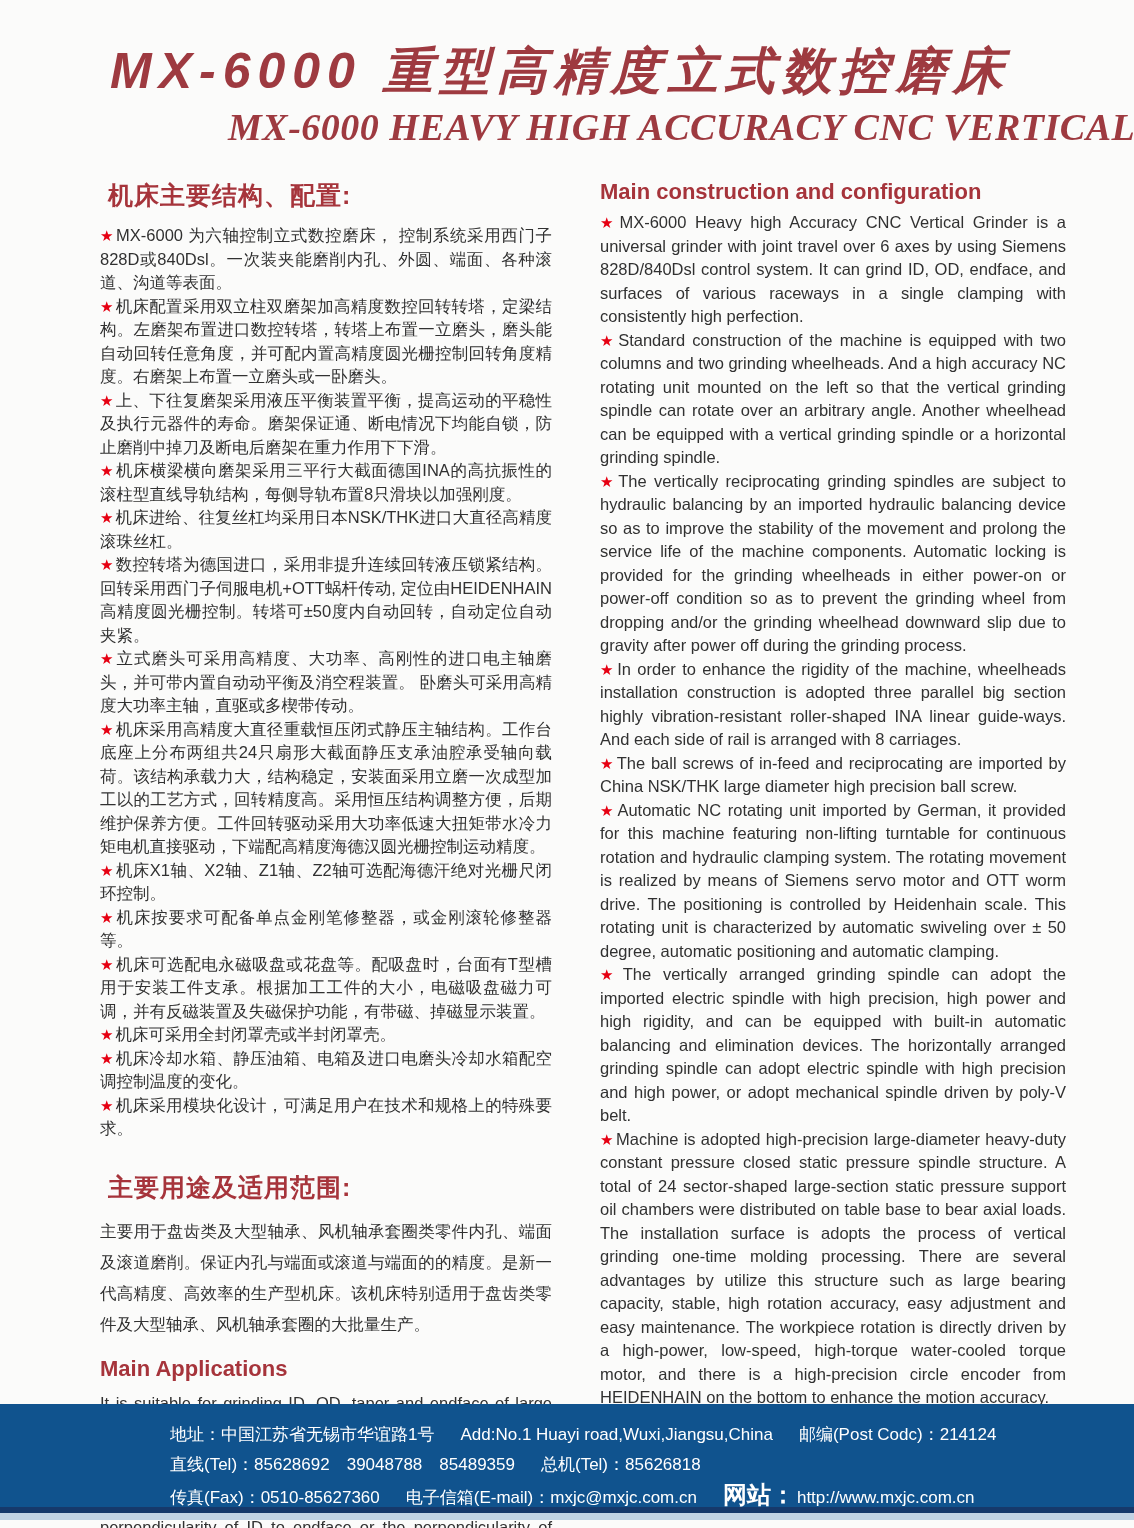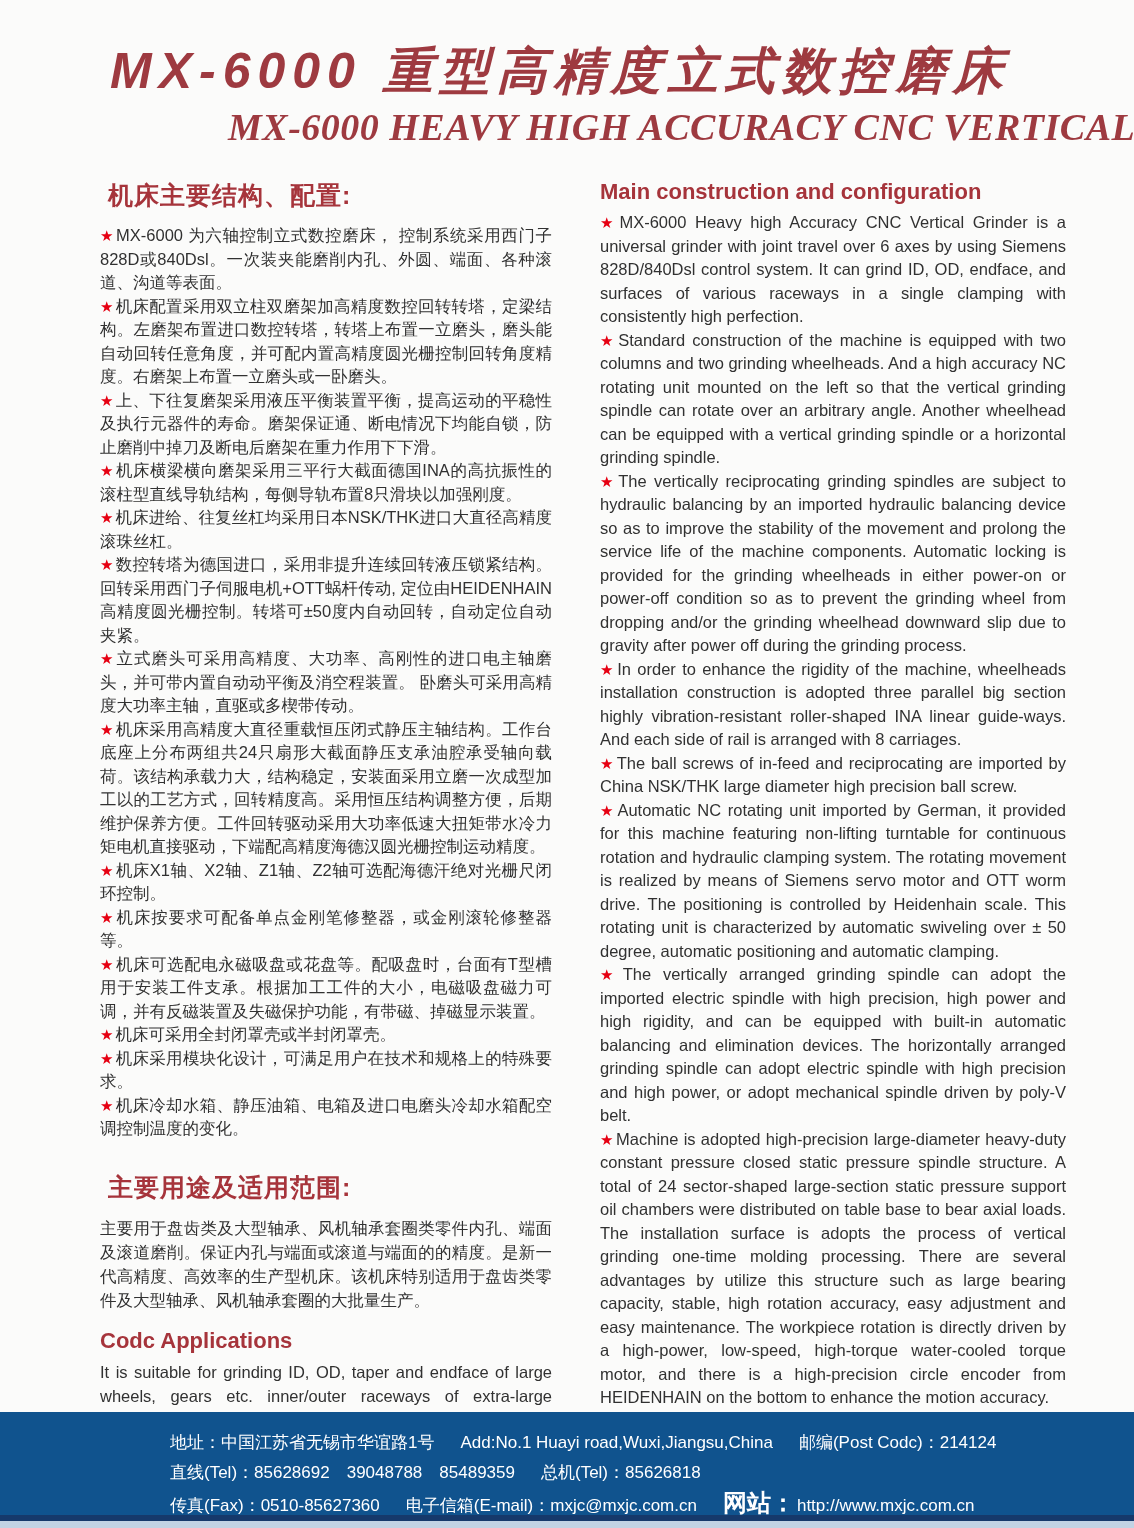--- a/index.html
+++ b/index.html
@@ -44,28 +44,28 @@
   ul.bullets{list-style:none;margin:0;padding:0;}
   ul.bullets li{
     font-size:16.5px;line-height:23.5px;
     text-align:justify;color:#313131;
   }
   .star{
     color:#e60012;font-style:normal;
     margin-right:2px;font-size:15px;
   }
   p.body-text{
-    font-size:16.5px;line-height:24px;
+    font-size:16.5px;line-height:31px;
     text-align:justify;color:#313131;margin:0;
   }
   .gap-lg{height:30px;}
   .gap-sm{height:16px;}
   
   .footer{
-    position:absolute;left:0;bottom:0;width:1134px;
+    position:absolute;left:0;bottom:8px;width:1134px;
   }
   .footer-main{
     background:#10538e;color:#ffffff;
     height:103px;box-sizing:border-box;
     padding:16px 0 0 170px;
     font-size:17px;line-height:30px;
   }
   .footer-main .seg{margin-right:26px;display:inline-block;}
   .site-label{font-weight:bold;font-size:24px;margin-right:2px;display:inline-block;}
   .footer-darkline{background:#16396b;height:6px;}
@@ -102,33 +102,33 @@
         <li><span class="star">★</span><span>机床采用高精度大直径重载恒压闭式静压主轴结构。工作台底座上分布两组共24只扇形大截面静压支承油腔承受轴向载荷。该结构承载力大，结构稳定，安装面采用立磨一次成型加工以的工艺方式，回转精度高。采用恒压结构调整方便，后期维护保养方便。工件回转驱动采用大功率低速大扭矩带水冷力矩电机直接驱动，下端配高精度海德汉圆光栅控制运动精度。</span></li>
 
         <li><span class="star">★</span><span>机床X1轴、X2轴、Z1轴、Z2轴可选配海德汗绝对光栅尺闭环控制。</span></li>
 
         <li><span class="star">★</span><span>机床按要求可配备单点金刚笔修整器，或金刚滚轮修整器等。</span></li>
 
         <li><span class="star">★</span><span>机床可选配电永磁吸盘或花盘等。配吸盘时，台面有T型槽用于安装工件支承。根据加工工件的大小，电磁吸盘磁力可调，并有反磁装置及失磁保护功能，有带磁、掉磁显示装置。</span></li>
 
         <li><span class="star">★</span><span>机床可采用全封闭罩壳或半封闭罩壳。</span></li>
 
+        <li><span class="star">★</span><span>机床冷却水箱、静压油箱、电箱及进口电磨头冷却水箱配空调控制温度的变化。</span></li>
+
         <li><span class="star">★</span><span>机床采用模块化设计，可满足用户在技术和规格上的特殊要求。</span></li>
-
-        <li><span class="star">★</span><span>机床冷却水箱、静压油箱、电箱及进口电磨头冷却水箱配空调控制温度的变化。</span></li>
       </ul>
 
     <div class="gap-lg"></div>
 
     <h2 class="sec-heading-cn">主要用途及适用范围:</h2>
     <p class="body-text">主要用于盘齿类及大型轴承、风机轴承套圈类零件内孔、端面及滚道磨削。保证内孔与端面或滚道与端面的的精度。是新一代高精度、高效率的生产型机床。该机床特别适用于盘齿类零件及大型轴承、风机轴承套圈的大批量生产。</p>
 
     <div class="gap-sm"></div>
 
-    <h2 class="sec-heading-en">Codc Applications</h2>
+    <h2 class="sec-heading-en">Main Applications</h2>
     <p class="body-text">It is suitable for grinding ID, OD, taper and endface of large wheels, gears etc. inner/outer raceways of extra-large bearing rings. All surfaces are ground in a single clamping so that the position accuracy of the work pieces such as the perpendicularity of ID to endface or the perpendicularity of raceway to the endface may be kept at a high accuracy. It is a new generation of grinding machine with high accuracy and high productivity suitable for mass and large batch production of wheels, gears and bearing races of the wind power generator.</p>
   </div>
 
   <div class="col-right">
     <h2 class="sec-heading-en">Main construction and configuration</h2>
     <ul class="bullets">
 
         <li><span class="star">★</span><span>MX-6000 Heavy high Accuracy CNC Vertical Grinder is a universal grinder with joint travel over 6 axes by using Siemens 828D/840Dsl control system. It can grind ID, OD, endface, and surfaces of various raceways in a single clamping with consistently high perfection.</span></li>
 
         <li><span class="star">★</span><span>Standard construction of the machine is equipped with two columns and two grinding wheelheads. And a high accuracy NC rotating unit mounted on the left so that the vertical grinding spindle can rotate over an arbitrary angle. Another wheelhead can be equipped with a vertical grinding spindle or a horizontal grinding spindle.</span></li>

